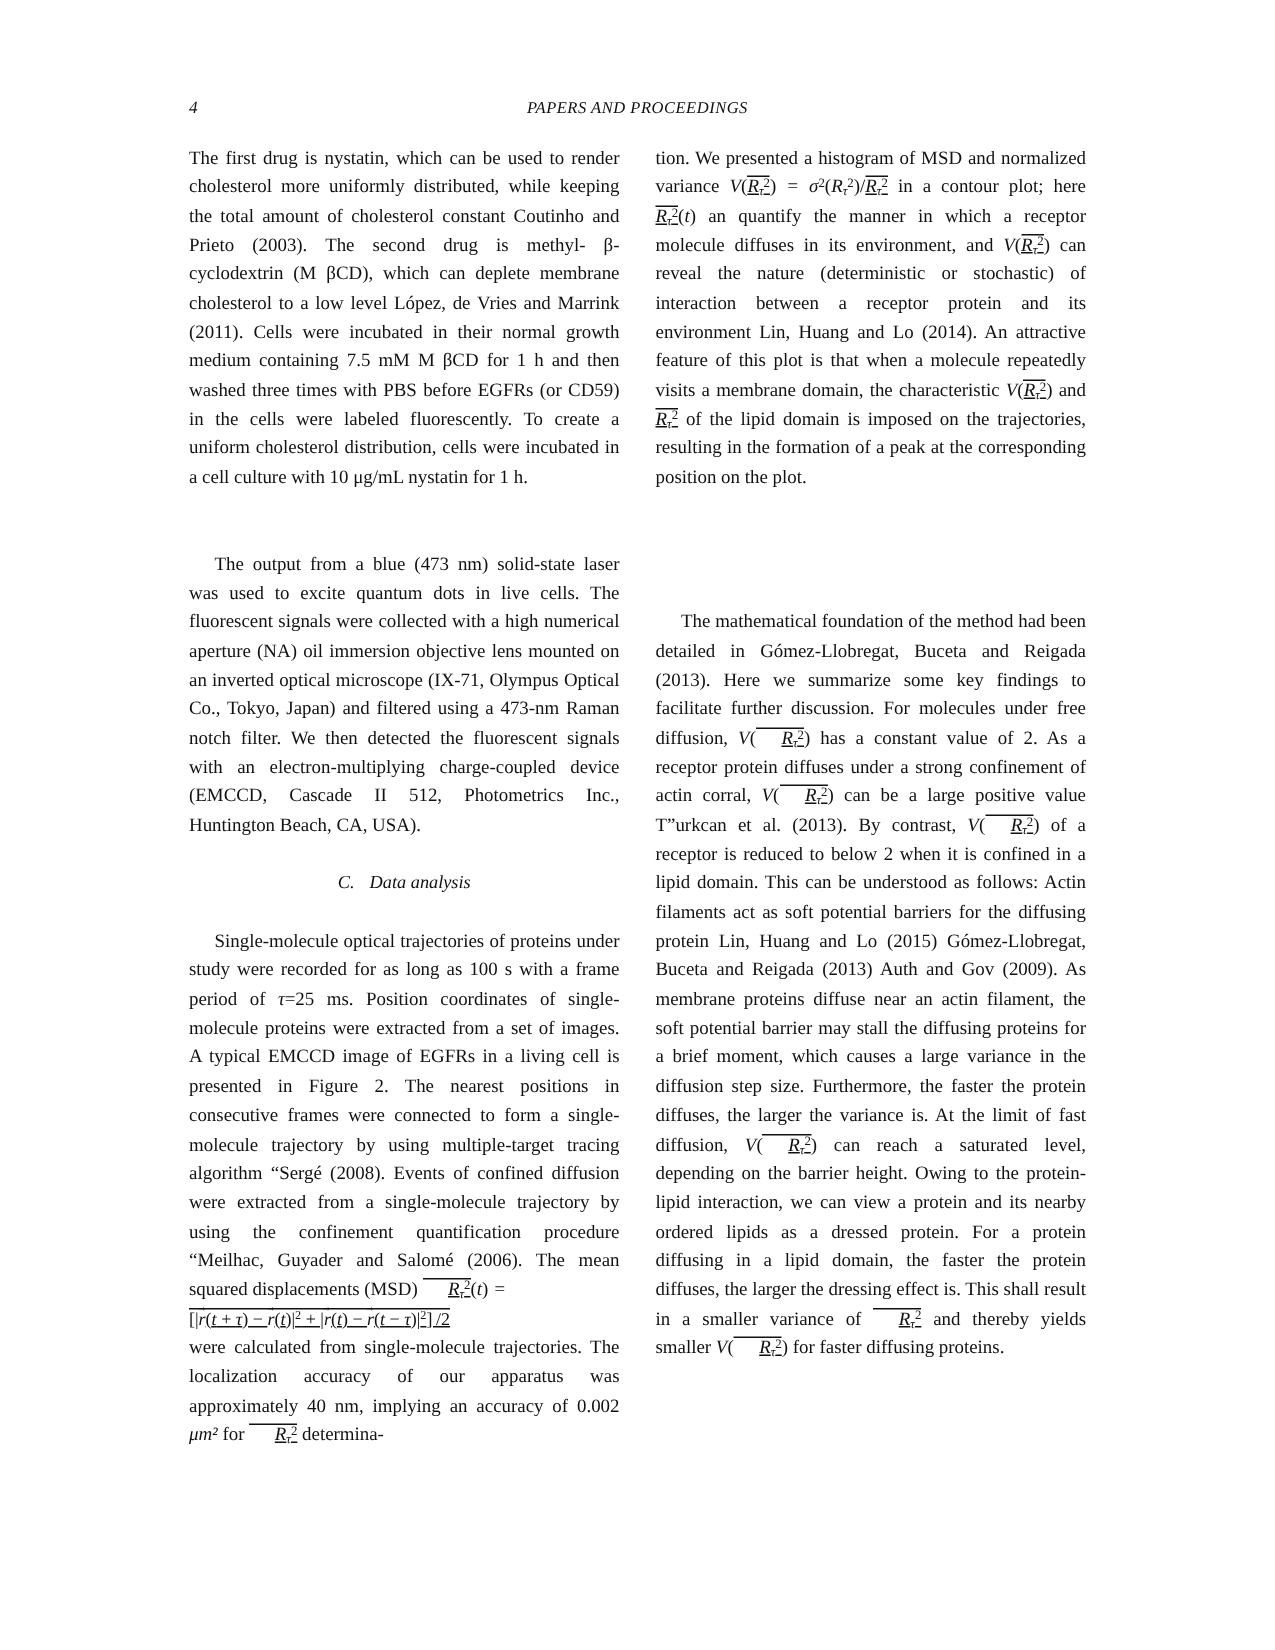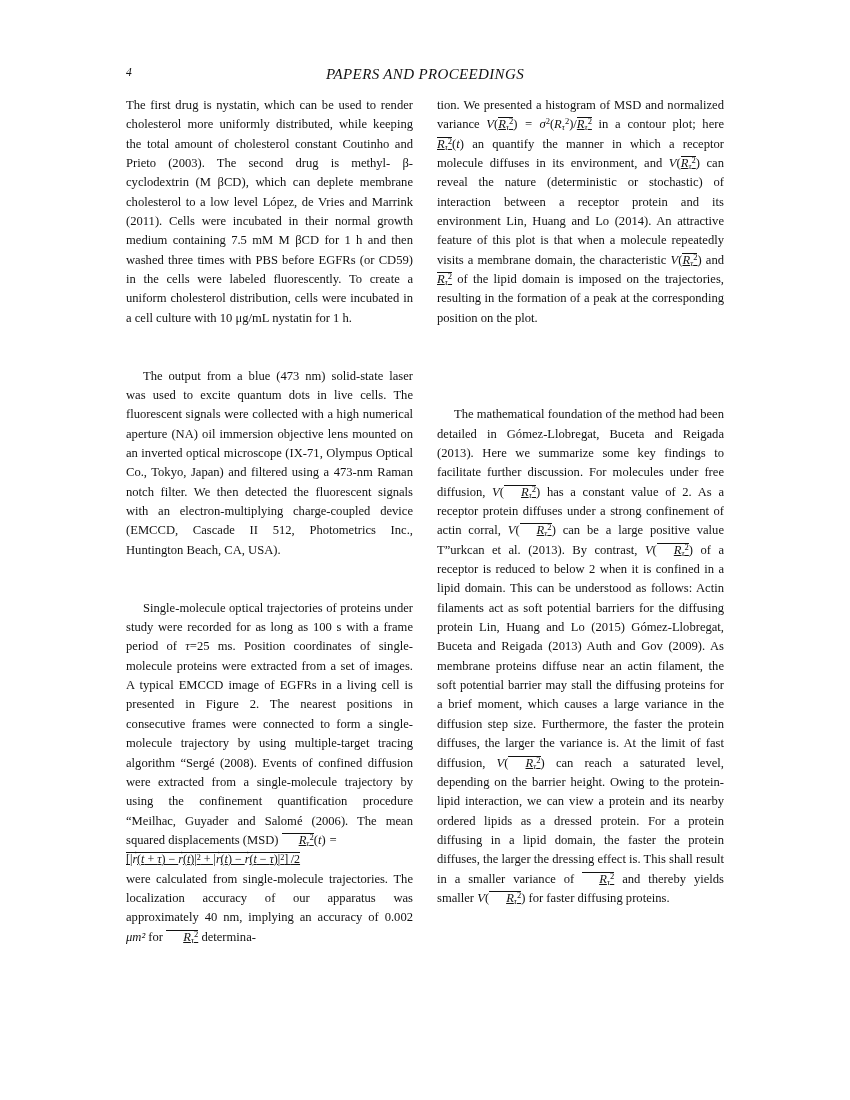--- a/index.html
+++ b/index.html
@@ -39,21 +39,21 @@
     font-size: 11.5px;
     font-style: italic;
     letter-spacing: 0.2px;
   }
   .head-title {
     position: absolute;
     left: 0;
     top: 0;
     width: 598px;
     text-align: center;
-    font-size: 15px;
+    font-size: 11px;
     font-style: italic;
     letter-spacing: 0.35px;
   }
   
   .col {
     position: absolute;
     top: 96px;
     width: 287px;
     font-size: 12.6px;
     line-height: 19.35px;
@@ -146,20 +146,21 @@
 
     <div class="blockgap"></div>
 
 
     <div class="blockgap"></div>
 
     <p class="para"><span>The output from a blue (473 nm) solid-state laser was used to excite quantum dots in live cells. The fluorescent signals were collected with a high numerical aperture (NA) oil immersion objective lens mounted on an inverted optical microscope (IX-71, Olympus Optical Co., Tokyo, Japan) and filtered using a 473-nm Raman notch filter. We then detected the fluorescent signals with an electron-multiplying charge-coupled device (EMCCD, Cascade II 512, Photometrics Inc., Huntington Beach, CA, USA).</span></p>
 
     <div class="blockgap"></div>
 
+    <h3 class="subhead"><span class="lbl">C.</span><span>Data analysis</span></h3>
 
     <div class="blockgap"></div>
 
     <p class="para"><span>Single-molecule optical trajectories of proteins under study were recorded for as long as 100 s with a frame period of </span><span class="math"><span>τ</span><span class="up">=25 ms.</span></span><span> Position coordinates of single-molecule proteins were extracted from a set of images. A typical EMCCD image of EGFRs in a living cell is presented in Figure 2. The nearest positions in consecutive frames were connected to form a single-molecule trajectory by using multiple-target tracing algorithm “Sergé (2008). Events of confined diffusion were extracted from a single-molecule trajectory by using the confinement quantification procedure “Meilhac, Guyader and Salomé (2006). The mean squared displacements (MSD) </span><span class="math"><span class="ovl"><span>R</span><sub class="m">τ</sub><sup class="m">2</sup></span><span class="up">(</span><span>t</span><span class="up">)</span></span> <span class="math up">=</span>
 
       <span class="displaymath math"><span class="ovl"><span class="up">[|</span><span class="vec">r</span><span class="up">(</span><span>t</span><span class="up"> + </span><span>τ</span><span class="up">) − </span><span class="vec">r</span><span class="up">(</span><span>t</span><span class="up">)|</span><sup class="m">2</sup><span class="up"> + |</span><span class="vec">r</span><span class="up">(</span><span>t</span><span class="up">) − </span><span class="vec">r</span><span class="up">(</span><span>t</span><span class="up"> − </span><span>τ</span><span class="up">)|</span><sup class="m">2</sup><span class="up">] </span><span class="up">/2</span></span></span>
 
       <span>were calculated from single-molecule trajectories. The localization accuracy of our apparatus was approximately 40 nm, implying an accuracy of 0.002 </span><span class="math"><span>μm²</span></span><span> for </span><span class="math"><span class="ovl"><span>R</span><sub class="m">τ</sub><sup class="m">2</sup></span></span><span> determina-</span></p>
 
   </div>

